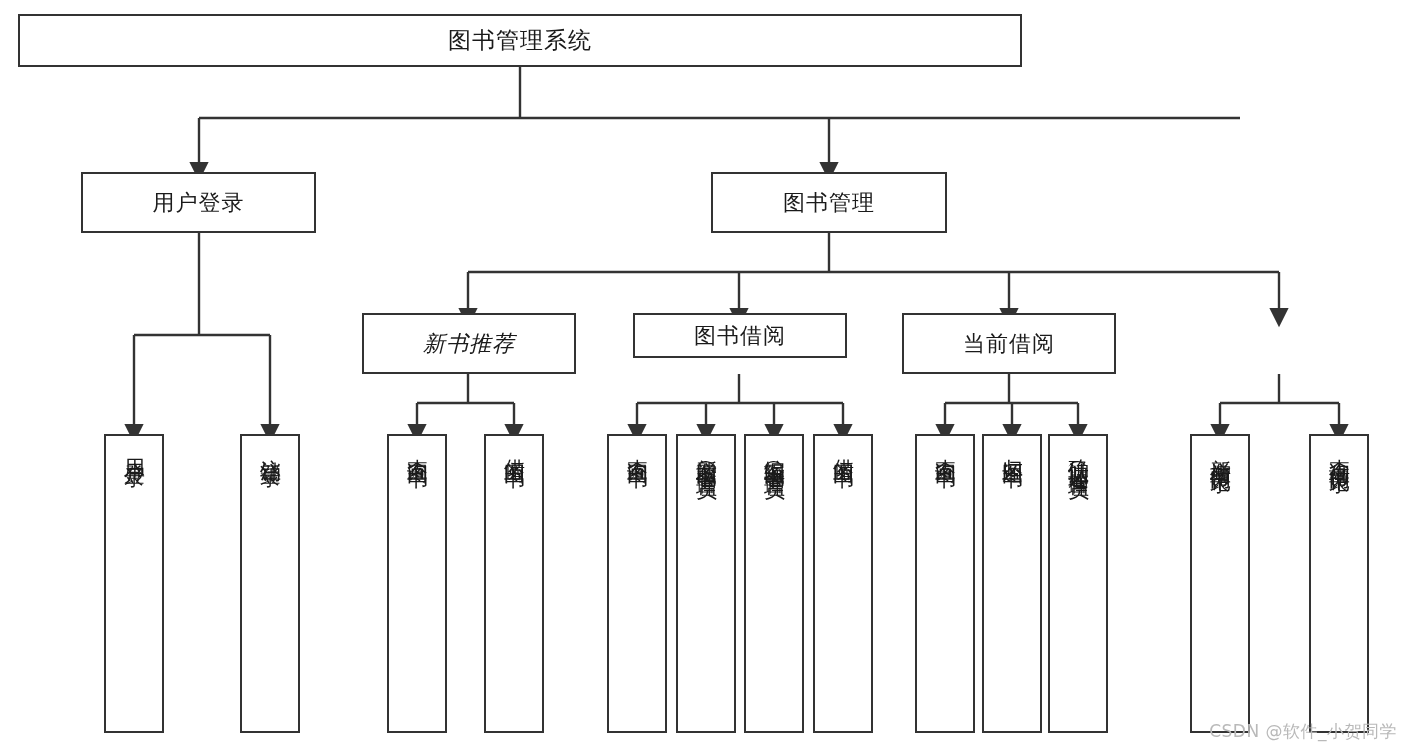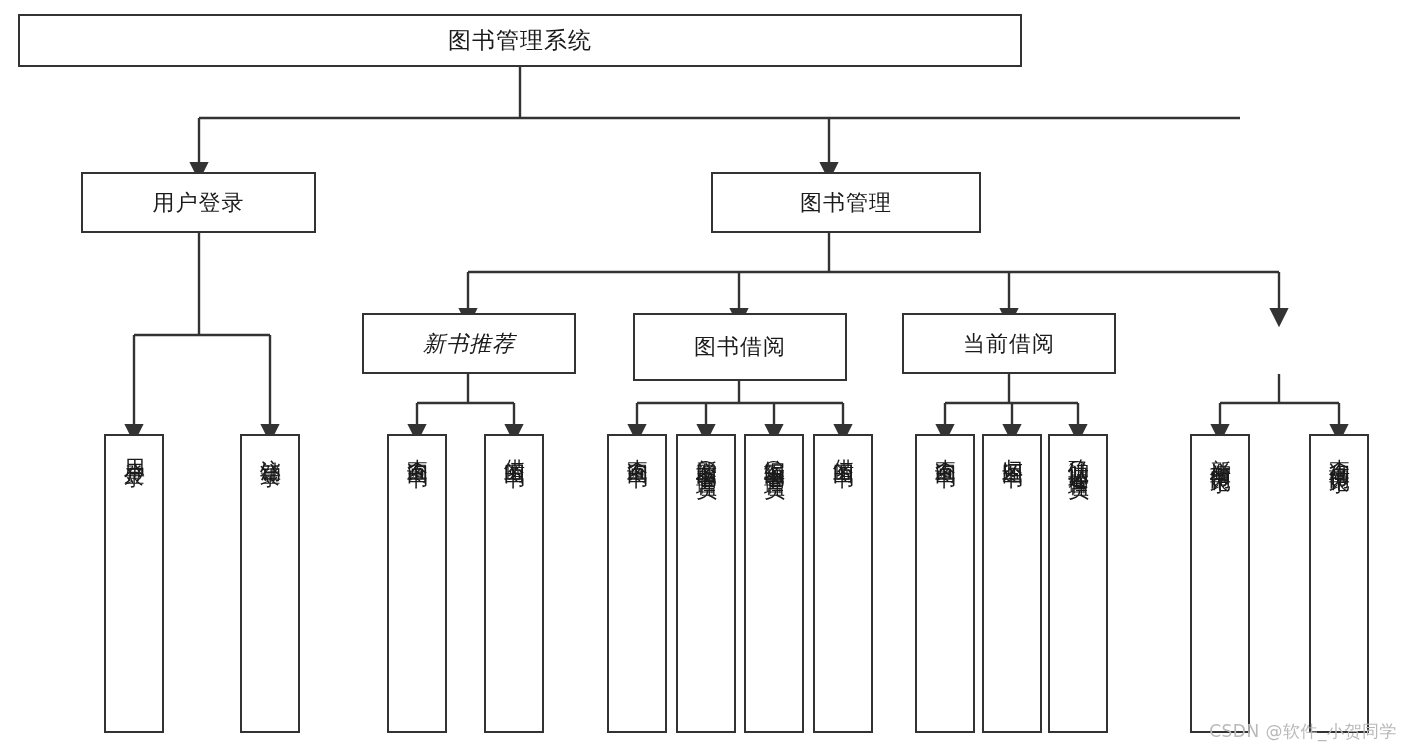--- a/index.html
+++ b/index.html
@@ -133,28 +133,28 @@
     </g>
   </svg>
 
   <div class="node horiz root" style="left:18px; top:14px; width:1004px; height:53px;">
     <span class="node-label">图书管理系统</span>
   </div>
 
   <div class="node horiz" style="left:81px; top:172px; width:235px; height:61px;">
     <span class="node-label">用户登录</span>
   </div>
-  <div class="node horiz" style="left:711px; top:172px; width:270px; height:61px;justify-content:center;">
+  <div class="node horiz" style="left:711px; top:172px; width:236px; height:61px;justify-content:center;">
     <span class="node-label">图书管理</span>
   </div>
 
   <div class="node horiz" style="left:362px; top:313px; width:214px; height:61px;font-style:italic;">
     <span class="node-label">新书推荐</span>
   </div>
-  <div class="node horiz" style="left:633px; top:313px; width:214px; height:68px;">
+  <div class="node horiz" style="left:633px; top:313px; width:214px; height:45px;">
     <span class="node-label">图书借阅</span>
   </div>
   <div class="node horiz" style="left:902px; top:313px; width:214px; height:61px;">
     <span class="node-label">当前借阅</span>
   </div>
 
   <div class="node vert" style="left:104px; top:434px; width:60px; height:299px;">
     <span class="node-label">用户登录</span>
   </div>
   <div class="node vert" style="left:240px; top:434px; width:60px; height:299px;">

